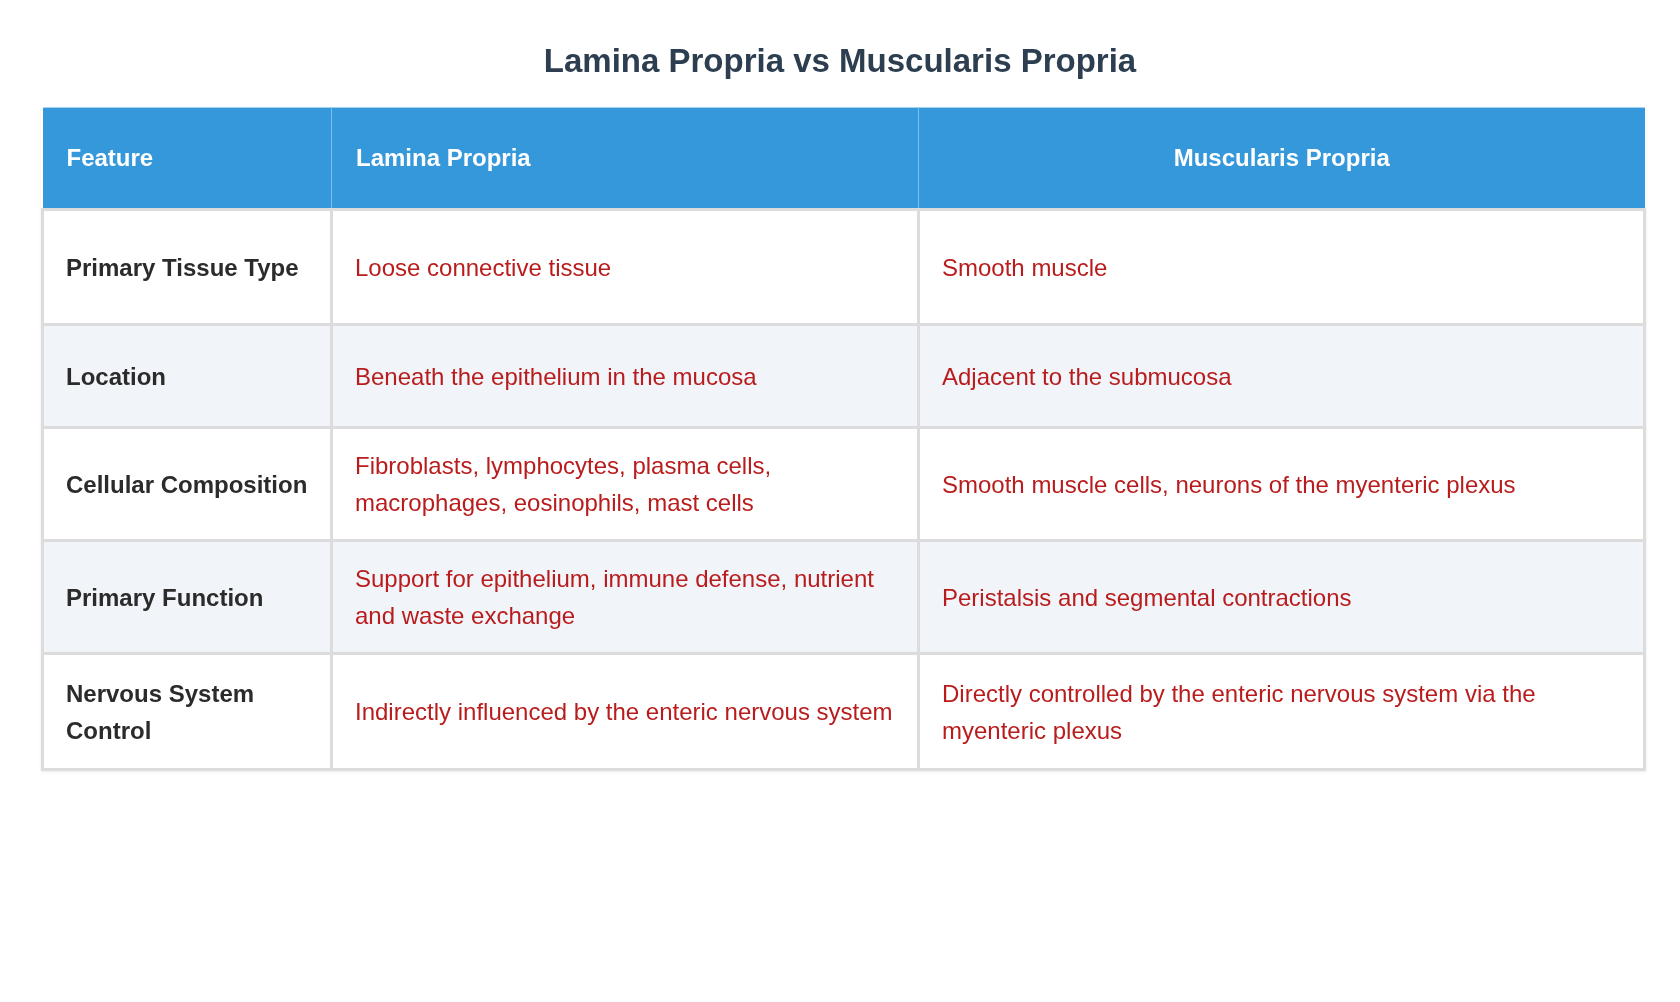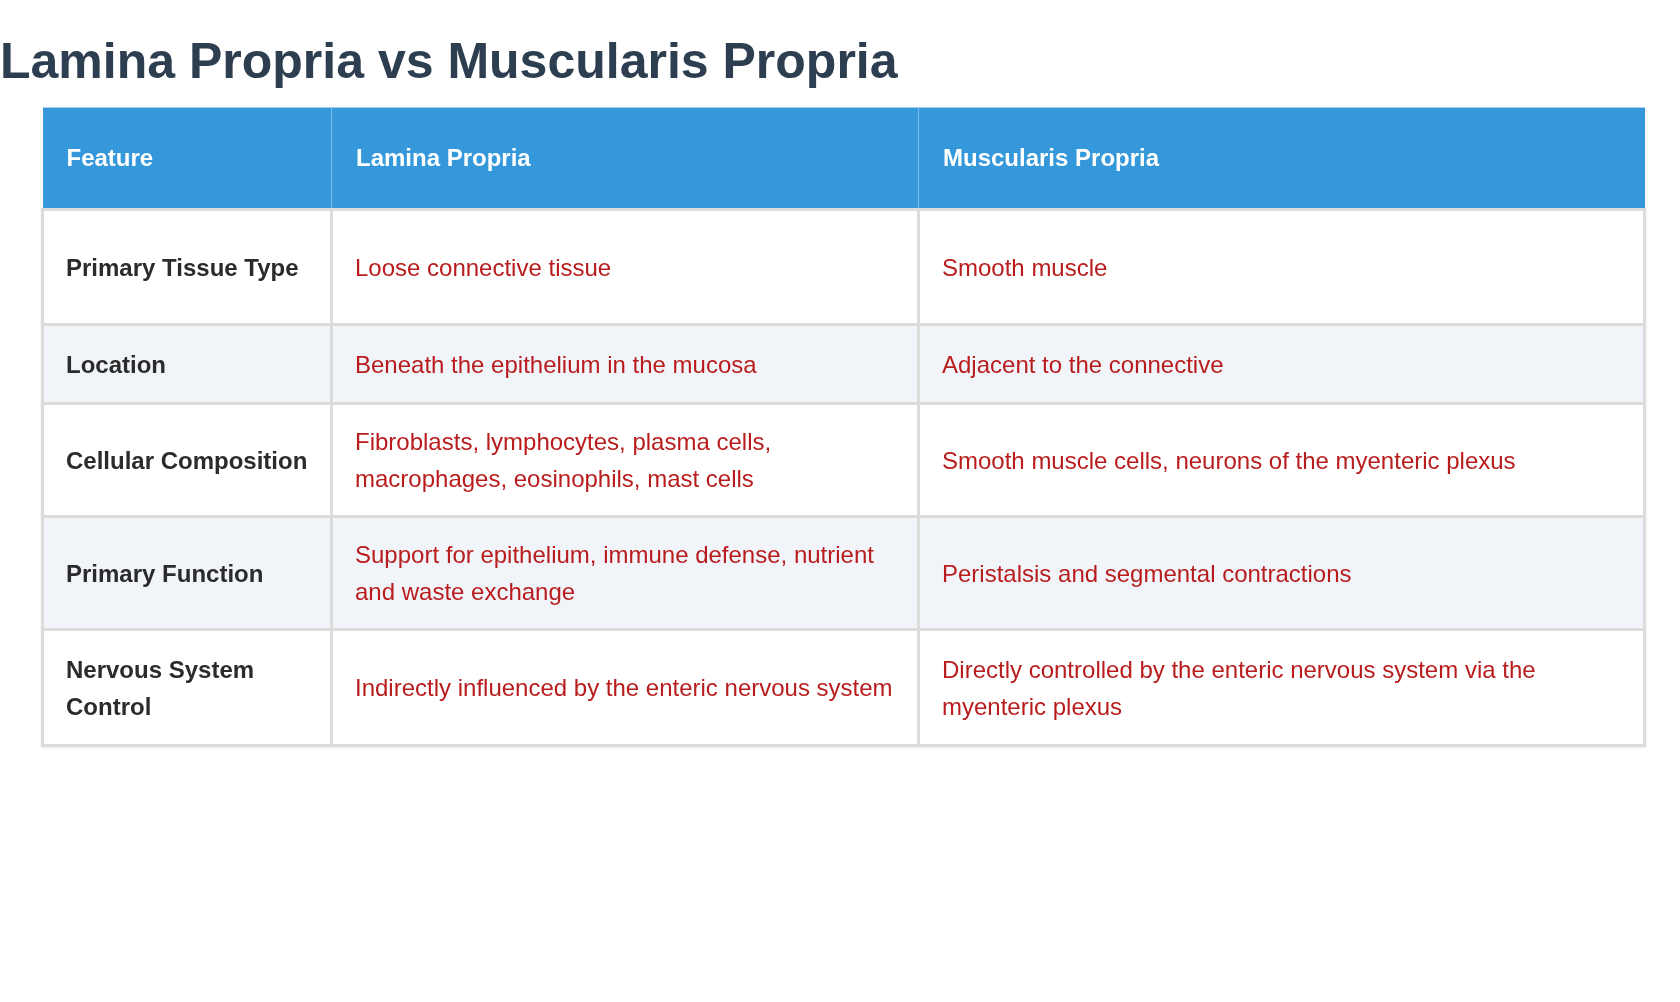--- a/index.html
+++ b/index.html
@@ -14,21 +14,22 @@
   .page {
     position: relative;
     width: 1680px;
     height: 1002px;
   }
   .title {
     position: absolute;
     left: 0;
     top: 20px;
     width: 1680px;
-    font-size: 50px;
+    text-align: center;
+    font-size: 33px;
     font-weight: bold;
     color: #2c3e50;
     line-height: 82px;
     margin: 0;
   }
   table.cmp {
     position: absolute;
     left: 41px;
     top: 107px;
     width: 1602px;
@@ -43,21 +44,21 @@
     background: #3498db;
     color: #ffffff;
     font-size: 24px;
     font-weight: bold;
     text-align: left;
     padding: 8px 24px;
     height: 84px;
     border-right: 1px solid #7dbce9;
     border-top: 1px solid #a9d2f0;
   }
-  table.cmp th:last-child { border-right: none; }
+  table.cmp th:last-child { border-right: none; text-align: center; }
   table.cmp td {
     font-size: 24px;
     color: #b91c1c;
     line-height: 37px;
     padding: 0 22px 0 22px;
     border: 3px solid #dcdcdc;
     vertical-align: middle;
   }
   table.cmp td.feature {
     font-weight: bold;
@@ -84,24 +85,24 @@
         <th>Lamina Propria</th>
         <th>Muscularis Propria</th>
       </tr>
     </thead>
     <tbody>
       <tr class="odd" style="height:115px">
         <td class="feature">Primary Tissue Type</td>
         <td>Loose connective tissue</td>
         <td>Smooth muscle</td>
       </tr>
-      <tr class="even" style="height:79px">
+      <tr class="even" style="height:103px">
         <td class="feature">Location</td>
         <td>Beneath the epithelium in the mucosa</td>
-        <td>Adjacent to the connective</td>
+        <td>Adjacent to the submucosa</td>
       </tr>
       <tr class="odd" style="height:113px">
         <td class="feature">Cellular Composition</td>
         <td>Fibroblasts, lymphocytes, plasma cells, macrophages, eosinophils, mast cells</td>
         <td>Smooth muscle cells, neurons of the myenteric plexus</td>
       </tr>
       <tr class="even" style="height:113px">
         <td class="feature">Primary Function</td>
         <td>Support for epithelium, immune defense, nutrient and waste exchange</td>
         <td>Peristalsis and segmental contractions</td>

